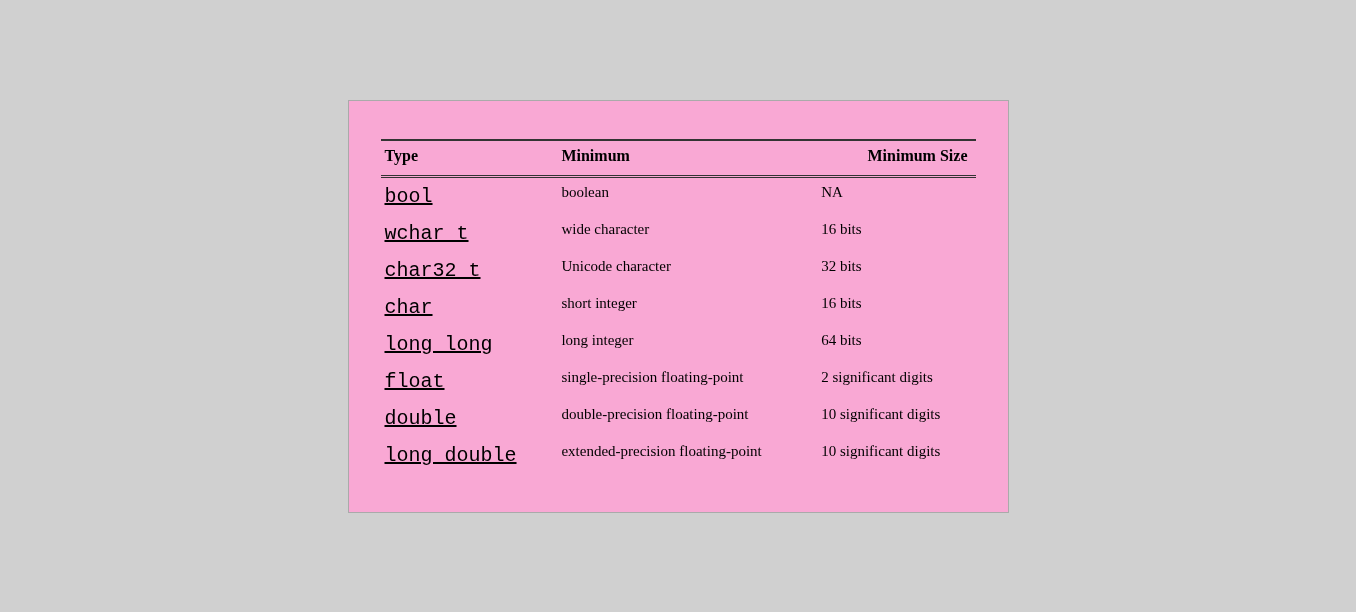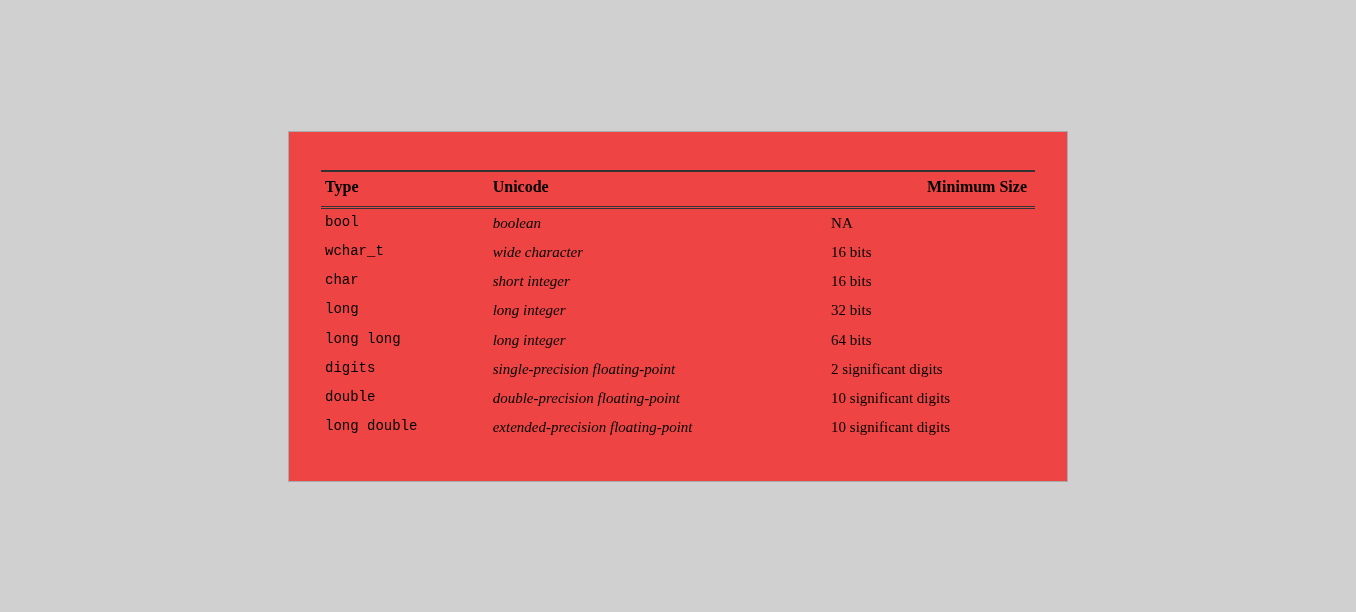--- a/index.html
+++ b/index.html
@@ -12,24 +12,24 @@
       background-color: #d0d0d0;
       display: flex;
       justify-content: center;
       align-items: center;
       width: 1356px;
       height: 612px;
       font-family: Georgia, 'Times New Roman', serif;
     }
 
     .table-container {
-      background-color: #ef4444;
+      background-color: #f9a8d4;
       border: 1px solid #aaa;
       padding: 38px 32px;
-      width: 780px;
+      width: 661px;
     }
 
     table {
       width: 100%;
       border-collapse: collapse;
     }
 
     thead tr th {
       font-family: Georgia, 'Times New Roman', serif;
       font-weight: bold;
@@ -45,81 +45,81 @@
 
     tbody tr td {
       font-size: 15px;
       padding: 3px 8px;
       vertical-align: top;
       line-height: 1.55;
     }
 
     tbody tr td:first-child {
       font-family: 'Courier New', Courier, monospace;
-      font-size: 14px;
+      font-size: 20px;
       padding-left: 4px;
       white-space: nowrap;
+      text-decoration: underline;
     }
 
     tbody tr td:nth-child(2) {
       font-family: Georgia, 'Times New Roman', serif;
-      font-style: italic;
     }
 
     tbody tr td:nth-child(3) {
       font-family: Georgia, 'Times New Roman', serif;
       white-space: nowrap;
     }
   </style>
 </head>
 <body>
 
 <div class="table-container">
   <table>
     <thead>
       <tr>
         <th style="border-top: 2px solid #333; border-bottom: 3px double #333;">
           <span>Type</span>
         </th>
         <th style="border-top: 2px solid #333; border-bottom: 3px double #333;">
-          <span>Unicode</span>
+          <span>Minimum</span>
         </th>
         <th style="border-top: 2px solid #333; border-bottom: 3px double #333; text-align: right;">
           <span>Minimum Size</span>
         </th>
       </tr>
     </thead>
     <tbody id="table-body">
     <tr>
           <td>bool</td>
           <td>boolean</td>
           <td>NA</td>
         </tr>
         <tr>
           <td>wchar_t</td>
           <td>wide character</td>
           <td>16 bits</td>
         </tr>
         <tr>
+          <td>char32_t</td>
+          <td>Unicode character</td>
+          <td>32 bits</td>
+        </tr>
+        <tr>
           <td>char</td>
           <td>short integer</td>
           <td>16 bits</td>
-        </tr>
-        <tr>
-          <td>long</td>
-          <td>long integer</td>
-          <td>32 bits</td>
         </tr>
         <tr>
           <td>long long</td>
           <td>long integer</td>
           <td>64 bits</td>
         </tr>
         <tr>
-          <td>digits</td>
+          <td>float</td>
           <td>single-precision floating-point</td>
           <td>2 significant digits</td>
         </tr>
         <tr>
           <td>double</td>
           <td>double-precision floating-point</td>
           <td>10 significant digits</td>
         </tr>
         <tr>
           <td>long double</td>

